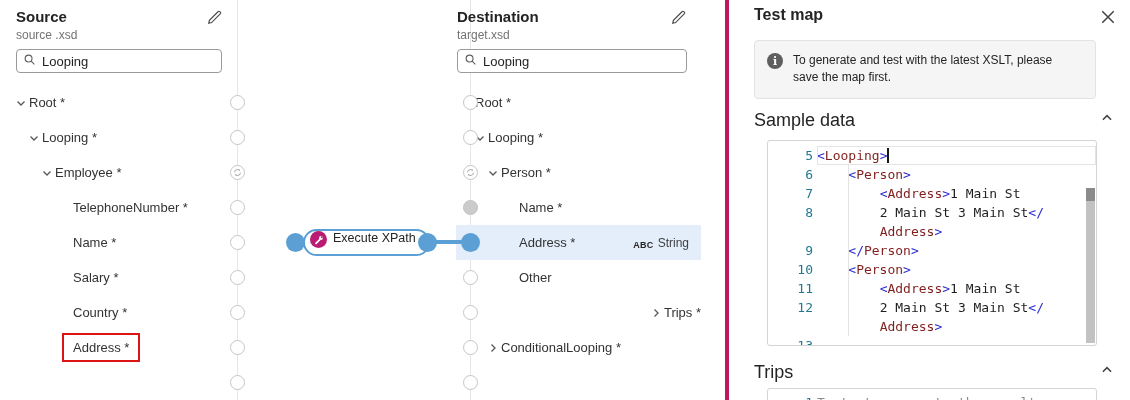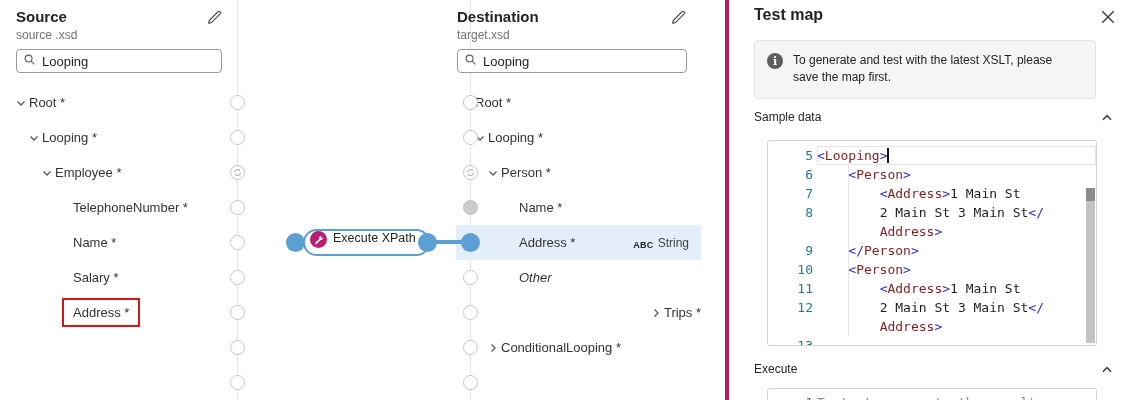--- a/index.html
+++ b/index.html
@@ -51,21 +51,21 @@
   
   #test-panel{left:725px;width:405px;background:#fff;border-left:4px solid #be185d}
   .tp-title{position:absolute;left:25px;top:6px;font-size:16px;font-weight:700}
   .tp-close{position:absolute;right:12px;top:8px;width:20px;height:20px;border:none;background:transparent;cursor:pointer;padding:0}
   .tp-banner{position:absolute;left:25px;top:40px;width:342px;min-height:57px;background:#f5f5f5;
              border:1px solid #e3e3e3;border-radius:4px;display:flex;gap:10px;padding:11px 12px;align-items:flex-start}
   .info-icon{width:16px;height:16px;border-radius:50%;background:#5f5f5f;color:#fff;flex:none;
              display:flex;align-items:center;justify-content:center;font-size:11px;font-weight:700;
              font-family:"DejaVu Serif","Liberation Serif",serif;margin-top:1px}
   .tp-banner-text{width:284px;font-size:12px;line-height:1.45;color:#242424}
-  .sec-label{position:absolute;left:25px;font-size:12px;color:#242424}
+  .sec-label{position:absolute;left:25px;font-size:18px;color:#242424}
   .sec-collapse{position:absolute;right:14px;width:18px;height:18px;border:none;background:transparent;cursor:pointer;padding:0}
   #sample-label{top:110px}#sample-collapse{top:110px}
   #result-label{top:362px}#result-collapse{top:362px}
 
   .editor{position:absolute;background:#fff;border:1px solid #d4d4d4;border-radius:3px;overflow:hidden;
           font-family:"DejaVu Sans Mono","Liberation Mono",monospace;font-size:13px;line-height:19px;cursor:text}
   #sample-editor{left:38px;top:140px;width:330px;height:206px}
   #result-editor{left:38px;top:388px;width:330px;height:40px}
   .code-rows{padding-top:5px}
   .crow{display:flex;height:19px}
@@ -138,20 +138,24 @@
         <div class="trow" style="padding-left: 43px;">
           <span class="chev" style="width: 19px;"></span>
           <span class="tlabel">Name *</span>
         </div>
         <div class="trow" style="padding-left: 43px;">
           <span class="chev" style="width: 19px;"></span>
           <span class="tlabel">Salary *</span>
         </div>
         <div class="trow" style="padding-left: 43px;">
           <span class="chev" style="width: 19px;"></span>
+          <span class="tlabel">Country *</span>
+        </div>
+        <div class="trow" style="padding-left: 43px;">
+          <span class="chev" style="width: 19px;"></span>
           <span class="tlabel annotated">Address *</span>
         </div>
       </div>
   </div>
 
   <div class="edge"></div>
   <div class="fn-pill">
     <span class="fn-icon">
       <svg width="12" height="12" viewBox="0 0 16 16">
         <circle cx="10.6" cy="5.3" r="2.6" fill="#ffffff"></circle>
@@ -213,21 +217,21 @@
           <span class="tlabel">Name *</span>
         </div>
         <div class="trow sel" style="padding-left: 43px;">
           <span class="chev" style="width: 19px;"></span>
           <span class="tlabel">Address *</span>
           <span class="badge">
             <span class="abc">ABC</span>
             <span class="btype">String</span>
           </span>
         </div>
-        <div class="trow" style="padding-left: 43px; font-style: italic;">
+        <div class="trow" style="padding-left: 43px;">
           <span class="chev" style="width: 19px;"></span>
           <span class="tlabel">Other</span>
         </div>
         <div class="trow" style="padding-left: 43px; justify-content: flex-end;">
           <span class="chev">
             <svg width="12" height="12" viewBox="0 0 12 12">
               <path d="M4.5 2.5L8 6 4.5 9.5" fill="none" stroke="#575757" stroke-width="1.3"></path>
             </svg>
           </span>
           <span class="tlabel">Trips *</span>
@@ -341,21 +345,21 @@
           <div class="crow">
             <span class="lnum">13</span>
             <span class="ccode"></span>
           </div>
         </div>
       <div class="iguide"></div>
       <div class="sbar"></div>
       <div class="sbarcap"></div>
     </div>
 
-    <div class="sec-label" id="result-label">Execute</div>
+    <div class="sec-label" id="result-label">Trips</div>
     <button class="sec-collapse" id="result-collapse">
       <svg width="14" height="14" viewBox="0 0 12 12">
           <path d="M2.5 7.5L6 4l3.5 3.5" fill="none" stroke="#424242" stroke-width="1.3"></path>
         </svg>
     </button>
 
     <div class="editor" id="result-editor">
       <div class="code-rows" style="padding-top:4px">
         <div class="crow">
           <span class="lnum">1</span>

